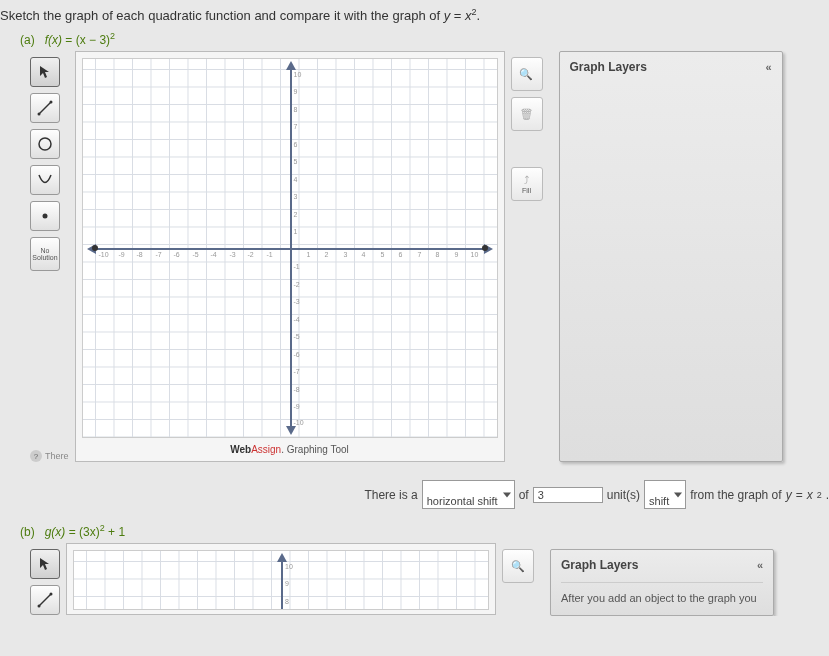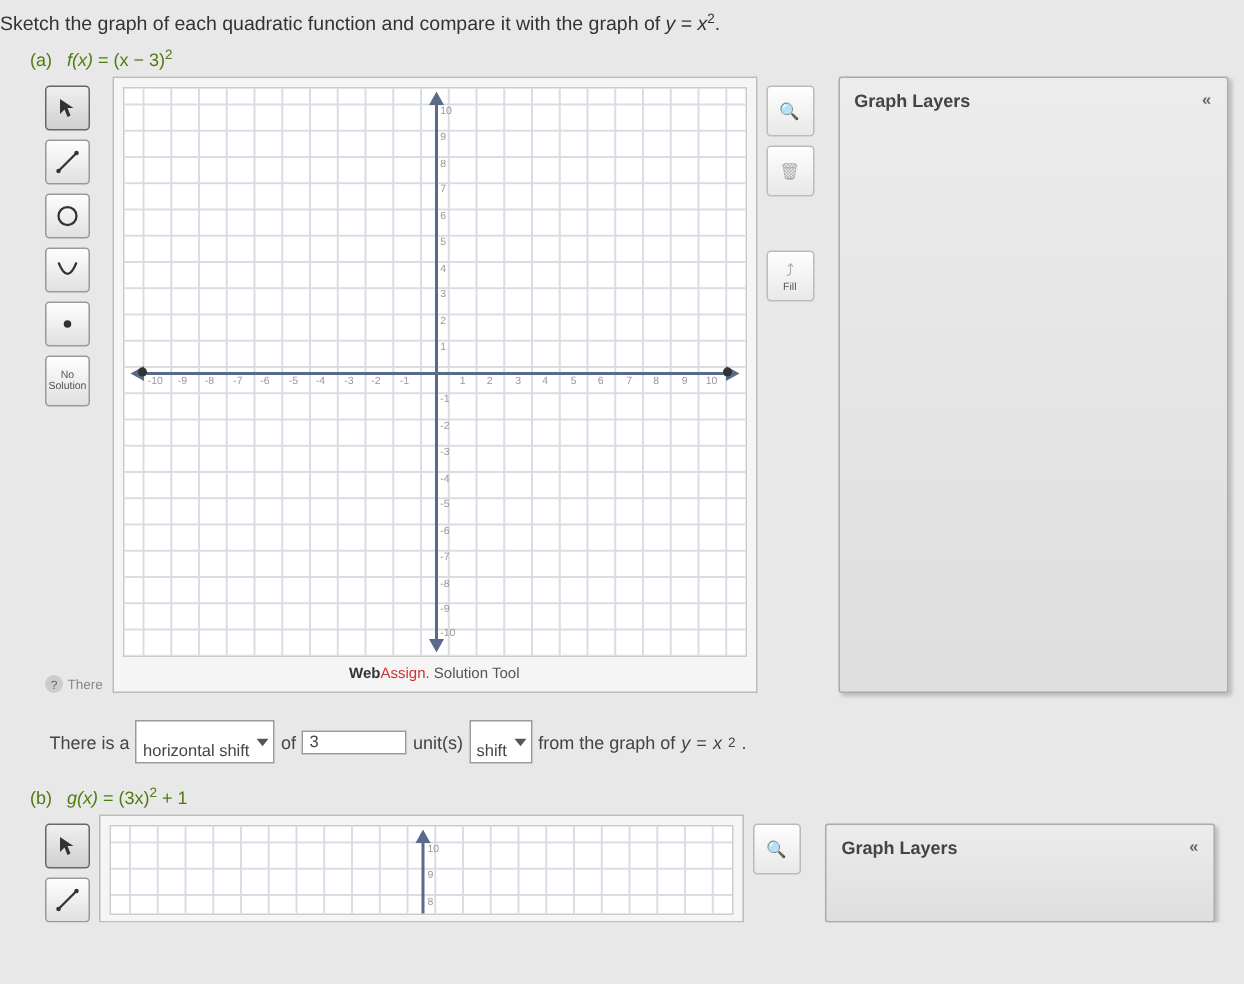--- a/index.html
+++ b/index.html
@@ -144,21 +144,21 @@
       align-items: center;
       justify-content: center;
       font-size: 7px;
       color: #888;
       gap: 1px;
     }
     .side-btn .icon { font-size: 11px; color: #aaa; }
     .side-btn.fill { margin-top: 30px; color: #555; }
     .layers-panel {
       margin-left: 10px;
-      width: 260px;
+      width: 224px;
       background: linear-gradient(#ececec, #dedede);
       border: 1px solid #aaa;
       border-radius: 2px;
       box-shadow: 2px 2px 3px rgba(0,0,0,0.2);
       padding: 8px 10px;
     }
     .layers-panel.small { margin-top: 6px; }
     .layers-head {
       display: flex;
       justify-content: space-between;
@@ -170,27 +170,28 @@
     }
     .collapse-icon { font-size: 11px; color: #666; cursor: pointer; }
     .layers-body {
       font-size: 11px;
       color: #555;
       line-height: 1.4;
       border-top: 1px solid #ccc;
       padding-top: 8px;
     }
     .answer-row {
-      margin: 18px 0 14px 33px;
+      margin: 18px 0 14px 70px;
       font-size: 12px;
       color: #444;
       display: flex;
       align-items: center;
       gap: 4px;
       flex-wrap: wrap;
+      justify-content: flex-end;
     }
     .select-box {
       border: 1px solid #999;
       background: #fff;
       padding: 14px 16px 1px 4px;
       font-size: 11px;
       position: relative;
       display: inline-block;
       min-width: 90px;
     }
@@ -323,21 +324,21 @@
       <div class="axis-num" style="top:calc(50% + 3px); left:261px">3</div>
       <div class="axis-num" style="top:calc(50% + 3px); left:279px">4</div>
       <div class="axis-num" style="top:calc(50% + 3px); left:298px">5</div>
       <div class="axis-num" style="top:calc(50% + 3px); left:316px">6</div>
       <div class="axis-num" style="top:calc(50% + 3px); left:335px">7</div>
       <div class="axis-num" style="top:calc(50% + 3px); left:353px">8</div>
       <div class="axis-num" style="top:calc(50% + 3px); left:372px">9</div>
       <div class="axis-num" style="top:calc(50% + 3px); left:388px">10</div>
     </div>
     <div class="footer-brand">
-      <span class="wa-black">Web</span><span class="wa-red">Assign</span><span>. Solution Tool</span>
+      <span class="wa-black">Web</span><span class="wa-red">Assign</span><span>. Graphing Tool</span>
     </div>
   </div>
 
   <div class="side-column">
     <div class="side-btn">
       <span class="icon">🔍</span>
     </div>
     <div class="side-btn">
       <span class="icon">🗑</span>
     </div>
@@ -399,14 +400,15 @@
   <div class="side-column">
     <div class="side-btn">
       <span class="icon">🔍</span>
     </div>
   </div>
   <div class="layers-panel small">
     <div class="layers-head">
       <span>Graph Layers</span>
       <span class="collapse-icon">«</span>
     </div>
+    <div class="layers-body">After you add an object to the graph you</div>
   </div>
 </div>
 
 </body></html>

